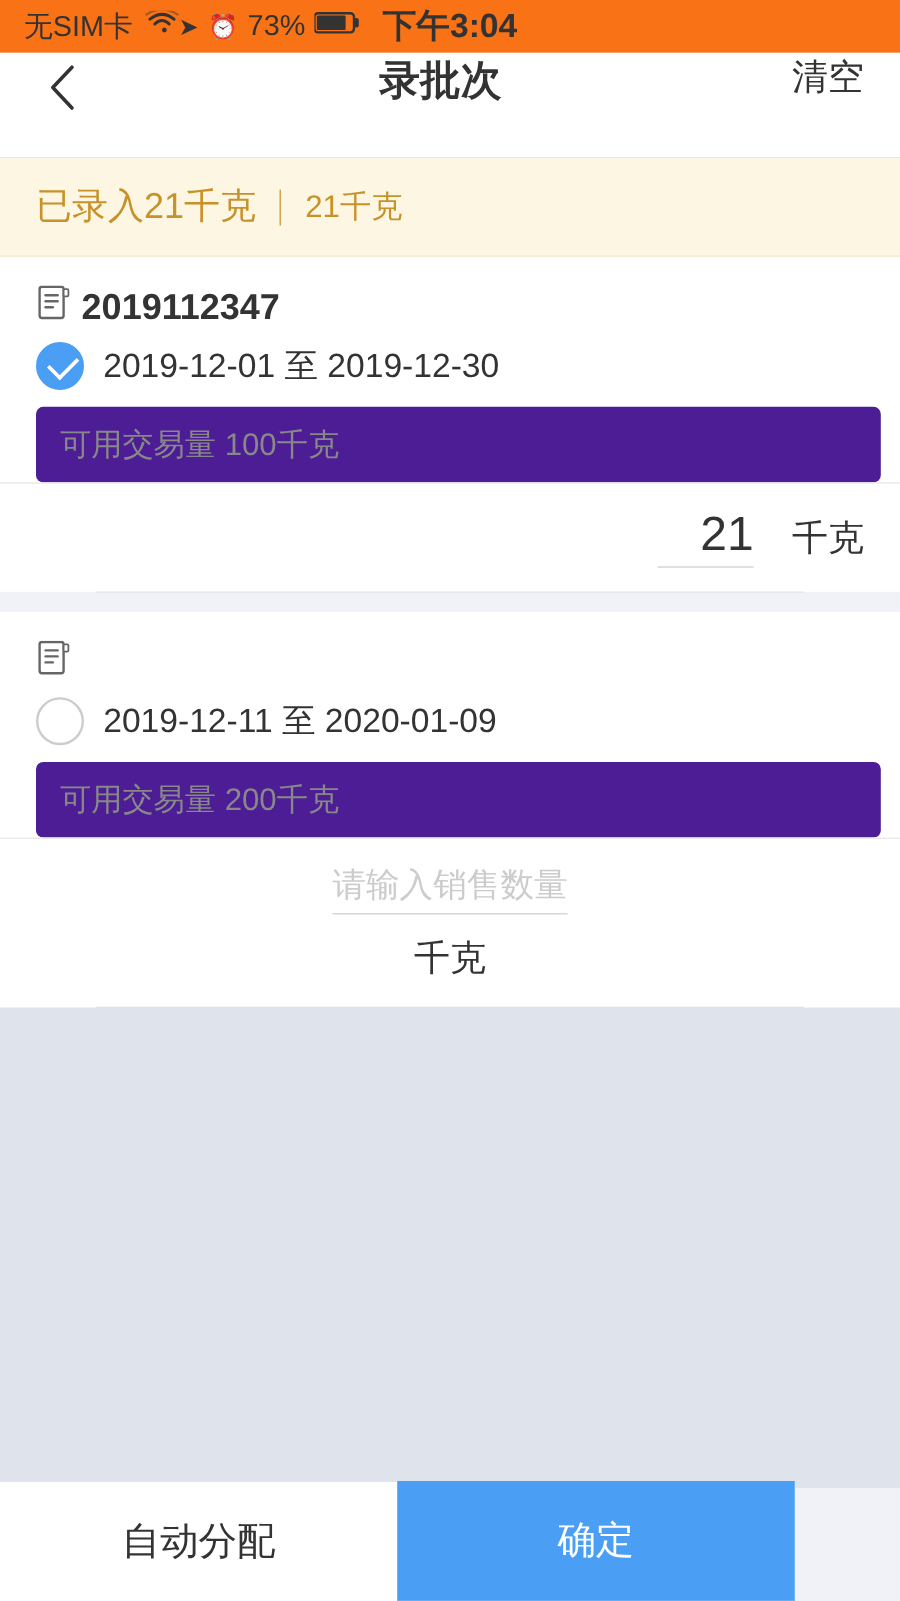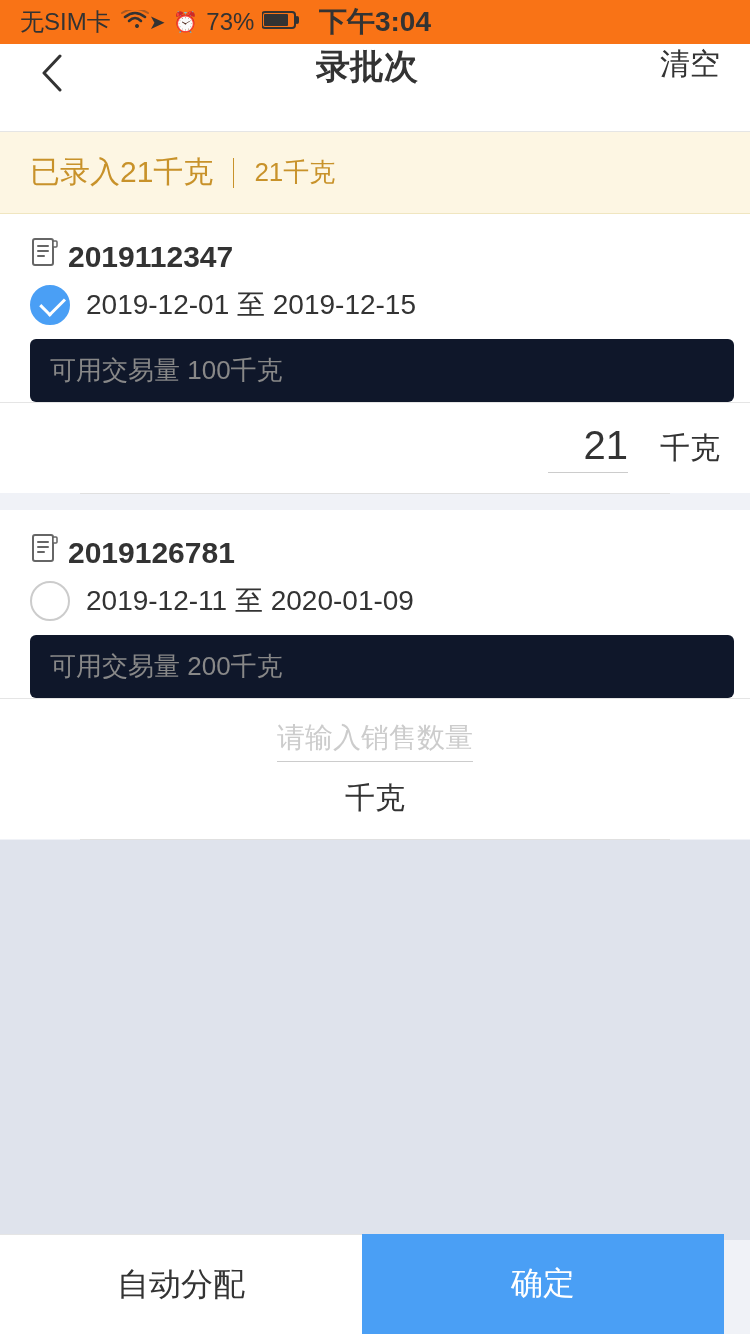--- a/index.html
+++ b/index.html
@@ -146,21 +146,21 @@
       border-top: none;
       border-left: none;
       transform: rotate(45deg) translateY(-3px);
       display: block;
     }
     .item-date-text {
       font-size: 28px;
       color: #333;
     }
     .item-avail-row {
-      background: #0f172a;
+      background: #4c1d95;
       border-radius: 6px;
       padding: 14px 20px;
       margin-bottom: 0;
     }
     .item-avail-text {
       font-size: 26px;
       color: #888;
     }
 
     
@@ -235,21 +235,21 @@
       background: #dfe3ec;
       flex: 1;
       min-height: 400px;
     }
 
     
     .bottom-bar {
       position: fixed;
       bottom: 0;
       left: 0;
-      width: 724px;
+      width: 662px;
       height: 100px;
       display: flex;
       background: #fff;
     }
     .btn-auto {
       flex: 1;
       display: flex;
       align-items: center;
       justify-content: center;
       font-size: 32px;
@@ -326,21 +326,21 @@
           <rect x="7" y="7" width="12" height="2" rx="1" fill="#666"></rect>
           <rect x="7" y="12" width="12" height="2" rx="1" fill="#666"></rect>
           <rect x="7" y="17" width="8" height="2" rx="1" fill="#666"></rect>
           <rect x="23" y="3" width="4" height="6" rx="1" fill="#fff" stroke="#666" stroke-width="1.5"></rect>
         </svg>
       </span>
       <span class="item-id-text">2019112347</span>
     </div>
     <div class="item-date-row">
       <div class="checkbox-circle checked"></div>
-      <span class="item-date-text">2019-12-01 至 2019-12-15</span>
+      <span class="item-date-text">2019-12-01 至 2019-12-30</span>
     </div>
     <div class="item-avail-row">
       <span class="item-avail-text">可用交易量 100千克</span>
     </div>
   </div>
   <div class="quantity-row">
     <div class="quantity-input-wrapper quantity-underline">
       <span class="quantity-value">21</span>
     </div>
     <span class="quantity-unit">千克</span>
@@ -355,21 +355,20 @@
     <div class="item-id-row">
       <span class="item-id-icon">
         <svg width="30" height="30" viewBox="0 0 30 30">
           <rect x="3" y="1" width="20" height="26" rx="2" ry="2" stroke="#666" stroke-width="2" fill="none"></rect>
           <rect x="7" y="7" width="12" height="2" rx="1" fill="#666"></rect>
           <rect x="7" y="12" width="12" height="2" rx="1" fill="#666"></rect>
           <rect x="7" y="17" width="8" height="2" rx="1" fill="#666"></rect>
           <rect x="23" y="3" width="4" height="6" rx="1" fill="#fff" stroke="#666" stroke-width="1.5"></rect>
         </svg>
       </span>
-      <span class="item-id-text">2019126781</span>
     </div>
     <div class="item-date-row">
       <div class="checkbox-circle"></div>
       <span class="item-date-text">2019-12-11 至 2020-01-09</span>
     </div>
     <div class="item-avail-row">
       <span class="item-avail-text">可用交易量 200千克</span>
     </div>
   </div>
   <div class="placeholder-row">

